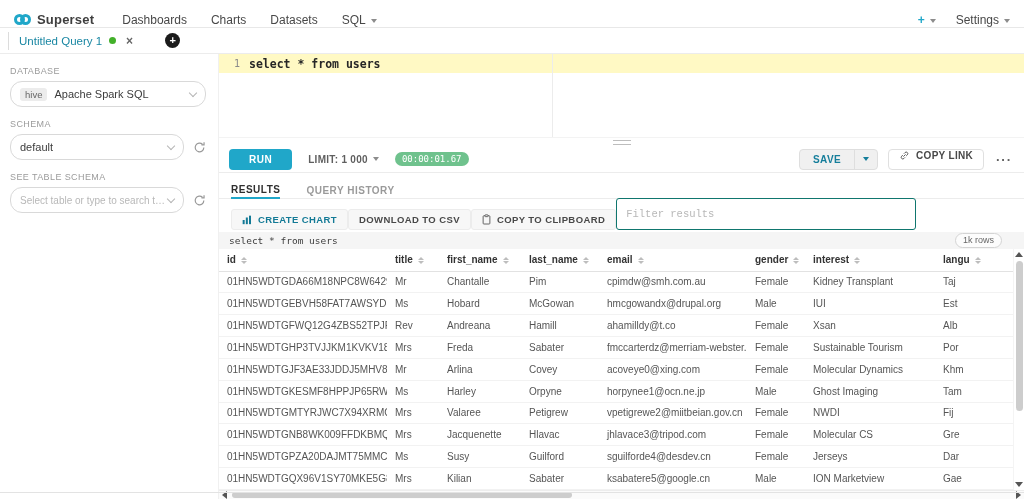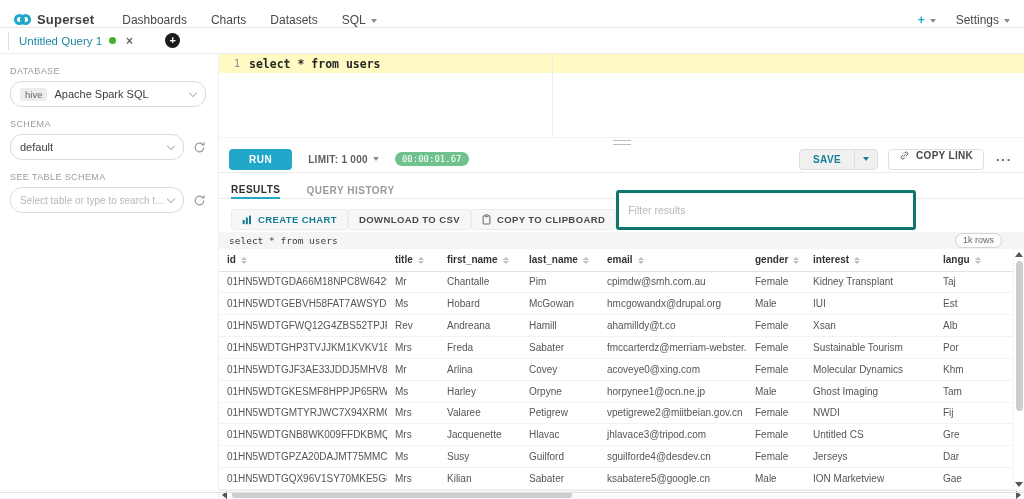--- a/index.html
+++ b/index.html
@@ -77,22 +77,22 @@
 
   
   .rtabs{display:flex;gap:26px;padding:0 12px;border-bottom:1px solid #ececec;height:24px;align-items:flex-end;margin-top:2px}
   .rtab{font-size:10px;font-weight:bold;color:#9a9a9a;letter-spacing:.5px;padding-bottom:2px;cursor:pointer}
   .rtab.active{color:#2f2f2f;border-bottom:2px solid #20a7c9;margin-bottom:-1px}
 
   .actions{height:28px;display:flex;align-items:flex-end;padding:0 12px;margin-top:3px}
   .act{display:flex;align-items:center;gap:6px;background:#f7f7f7;border:1px solid #ececec;border-radius:3px;
     height:21px;padding:0 10px;font-size:9.5px;font-weight:bold;letter-spacing:.4px;color:#484848;cursor:pointer;font-family:inherit}
   .act.teal{color:#137a96}
-  .filter{height:40px;width:300px;border:3px solid #0f766e;border-radius:3px;padding:0 9px;
-    font-size:10.5px;color:#444;font-family:Liberation Sans, sans-serif;outline:none}
+  .filter{height:32px;width:300px;border:1px solid #0f766e;border-radius:3px;padding:0 9px;
+    font-size:10.5px;color:#444;font-family:Liberation Mono, monospace;outline:none}
   .filter::placeholder{color:#b8b8b8}
 
   .querybar{height:17px;background:#f5f5f5;display:flex;align-items:center;padding:0 10px;margin-top:2px}
   .querybar code{font-family:"DejaVu Sans Mono",monospace;font-size:9.5px;color:#3c3c3c}
   .rows-badge{margin-left:auto;margin-right:12px;background:#fcfcfc;border:1px solid #d4d4d4;border-radius:8px;
     padding:0 7px;font-size:9px;color:#666;line-height:13px}
 
   
   .gridwrap{display:flex;flex:1;min-height:0}
   table.grid{table-layout:fixed;width:794px;border-collapse:collapse;flex:none}
@@ -379,21 +379,21 @@
               <td>NWDI</td>
               <td>Fij</td>
             </tr>
             <tr>
               <td>01HN5WDTGNB8WK009FFDKBMQM1</td>
               <td>Mrs</td>
               <td>Jacquenette</td>
               <td>Hlavac</td>
               <td>jhlavace3@tripod.com</td>
               <td>Female</td>
-              <td>Untitled CS</td>
+              <td>Molecular CS</td>
               <td>Gre</td>
             </tr>
             <tr>
               <td>01HN5WDTGPZA20DAJMT75MMC3C</td>
               <td>Ms</td>
               <td>Susy</td>
               <td>Guilford</td>
               <td>sguilforde4@desdev.cn</td>
               <td>Female</td>
               <td>Jerseys</td>

